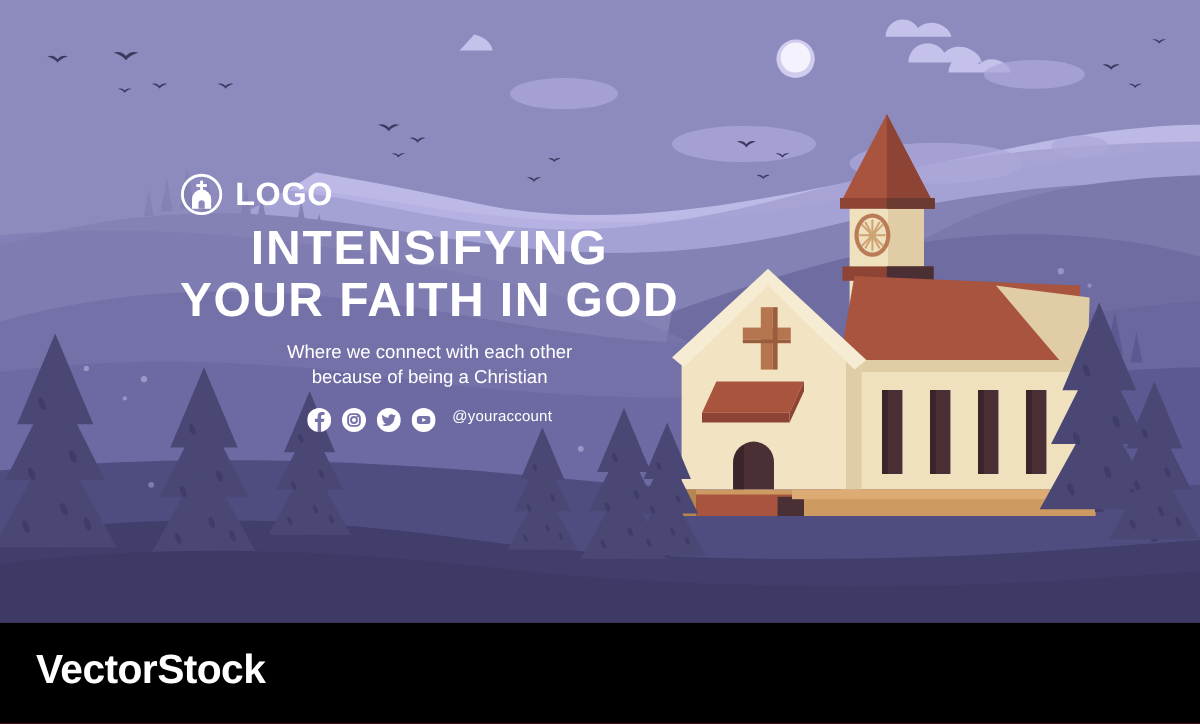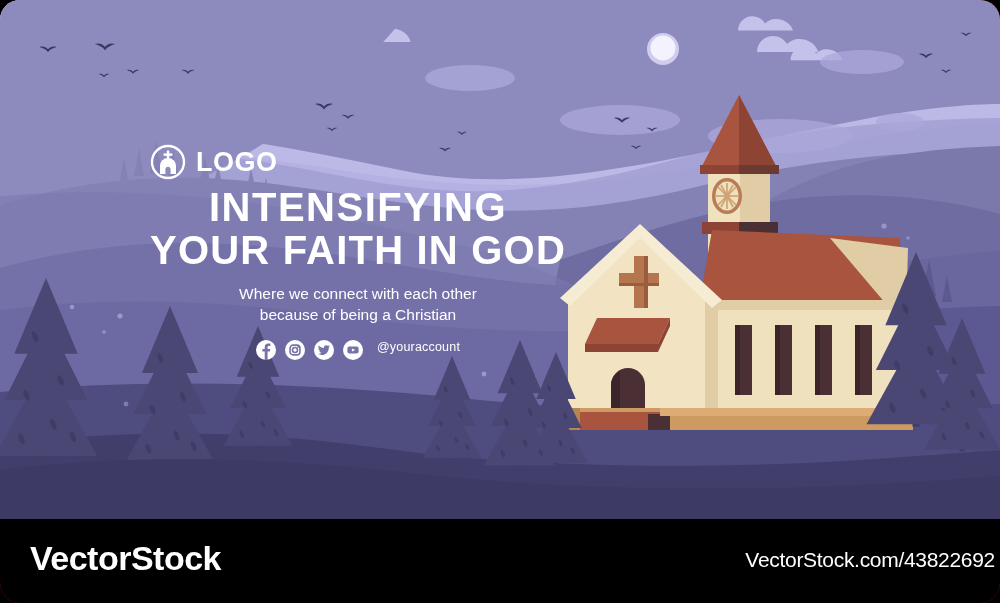--- a/index.html
+++ b/index.html
@@ -1,17 +1,17 @@
 <!DOCTYPE html>
 <html><head>
 <meta charset="utf-8">
 <style>
   html,body{margin:0;padding:0;background:#000;}
   body{font-family:"Liberation Sans",sans-serif;}
-  #stage{position:relative;width:1000px;height:603px;overflow:hidden;background:#b91c1c;border-radius:20px;}
+  #stage{position:relative;width:1000px;height:603px;overflow:hidden;background:#b91c1c;}
   #art{position:absolute;left:0;top:0;width:1000px;height:519px;overflow:hidden;}
   #art svg{display:block;width:1000px;height:519px;}
   #logo-row{position:absolute;left:150px;top:144px;display:flex;align-items:center;gap:10px;}
   #logo-mark{width:36px;height:36px;flex:0 0 36px;}
   #logo-text{font-size:27px;font-weight:bold;letter-spacing:.5px;color:#fff;line-height:1;}
 
   #headline{position:absolute;left:148px;top:186px;width:420px;
     font-size:40px;font-weight:bold;line-height:1.07;letter-spacing:-0.5px;
     text-align:center;color:#fff;text-transform:uppercase;}
   #headline .l{display:block;white-space:nowrap;}
@@ -327,16 +327,15 @@
         <circle cx="10" cy="10" r="10" fill="#fff"></circle>
         <rect x="4.4" y="6.6" width="11.2" height="6.8" rx="2" fill="#7573A8"></rect>
         <path d="M8.9,8.4 L12.2,10 L8.9,11.6 Z" fill="#fff"></path>
       </svg>
     </span>
     <span id="handle">@youraccount</span>
   </div>
 
   <div id="footer">
     <span id="wm-logo">VectorStock</span>
-    <span id="wm-url">VectorStock.com/43822692</span>
   </div>
 
 </div>
 
 </body></html>

